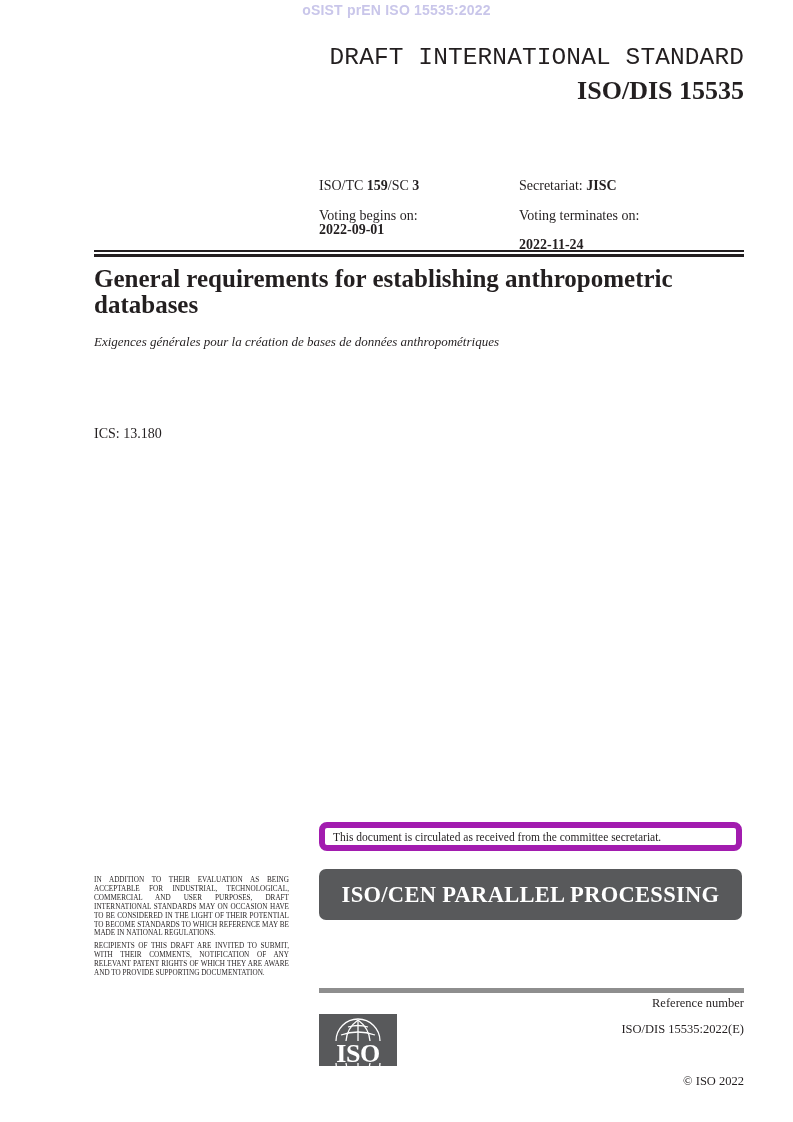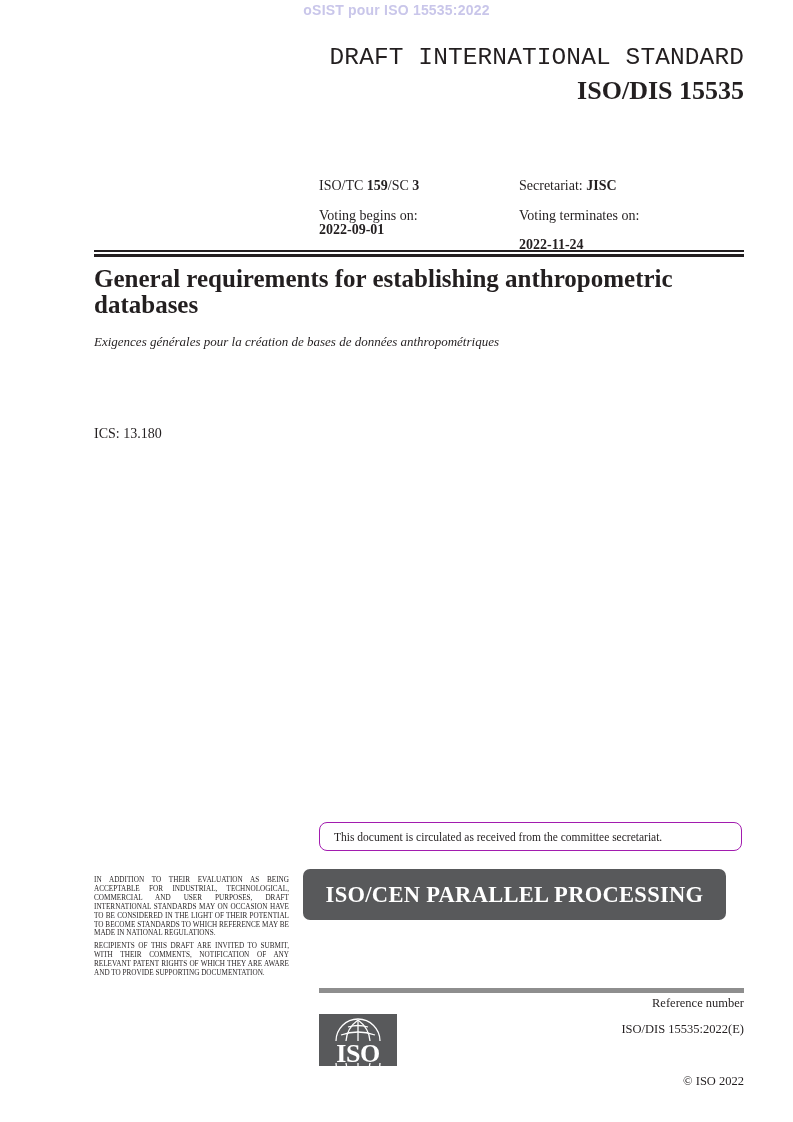--- a/index.html
+++ b/index.html
@@ -42,26 +42,26 @@
   .subtitle {
     left: 94px; top: 334px; font-family: "Liberation Serif", serif; font-style: italic;
     font-size: 13px; color: #231f20; white-space: nowrap;
   }
   .ics {
     left: 94px; top: 426px; font-family: "Liberation Serif", serif;
     font-size: 14px; color: #231f20; white-space: nowrap;
   }
   .notice-box {
     left: 319px; top: 822px; width: 423px; height: 29px;
-    border: 1px solid #a21caf; border-radius: 8px; box-sizing: border-box;
+    border: 6px solid #a21caf; border-radius: 8px; box-sizing: border-box;
     font-family: "Liberation Serif", serif; font-size: 11.5px;
-    display: flex; align-items: center; padding-left: 14px; white-space: nowrap; color: #231f20;
+    display: flex; align-items: center; padding-left: 8px; white-space: nowrap; color: #231f20;
   }
   .parallel-banner {
-    left: 303px; top: 869px; width: 423px; height: 51px;
+    left: 319px; top: 869px; width: 423px; height: 51px;
     background: #58595b; border-radius: 7px; color: #ffffff;
     font-family: "Liberation Serif", serif; font-weight: bold; font-size: 22.5px;
     display: flex; align-items: center; justify-content: center; letter-spacing: 0.3px;
     white-space: nowrap;
     text-align: right;
   }
   .gray-bar {
     left: 319px; top: 988px; width: 425px; height: 5px; background: #8e8e8e;
   }
   .ref-label, .ref-number, .copyright {
@@ -77,21 +77,21 @@
   .disclaimer {
     left: 94px; width: 195px; font-family: "Liberation Serif", serif;
     font-size: 7.2px; line-height: 8.9px; text-align: justify; color: #231f20;
     text-transform: uppercase;
   }
   .disclaimer p { margin: 0 0 4px 0; text-align: justify; text-align-last: left; }
 </style>
 </head>
 <body>
 
-<div class="abs watermark">oSIST pour ISO 15535:2022</div>
+<div class="abs watermark">oSIST prEN ISO 15535:2022</div>
 
 <div class="abs doc-type">DRAFT INTERNATIONAL STANDARD</div>
 <div class="abs doc-number">ISO/DIS 15535</div>
 
 <div class="abs meta-cell" style="left:319px; top:179px;"><span>ISO/TC </span><b>159</b><span>/SC </span><b>3</b></div>
 
 <div class="abs meta-cell" style="left:519px; top:179px;"><span>Secretariat: </span><b>JISC</b></div>
 
 <div class="abs meta-cell" style="left:319px; top:209px;">Voting begins on:</div>
 <div class="abs meta-cell" style="left:319px; top:223px; font-weight:bold;">2022-09-01</div>

